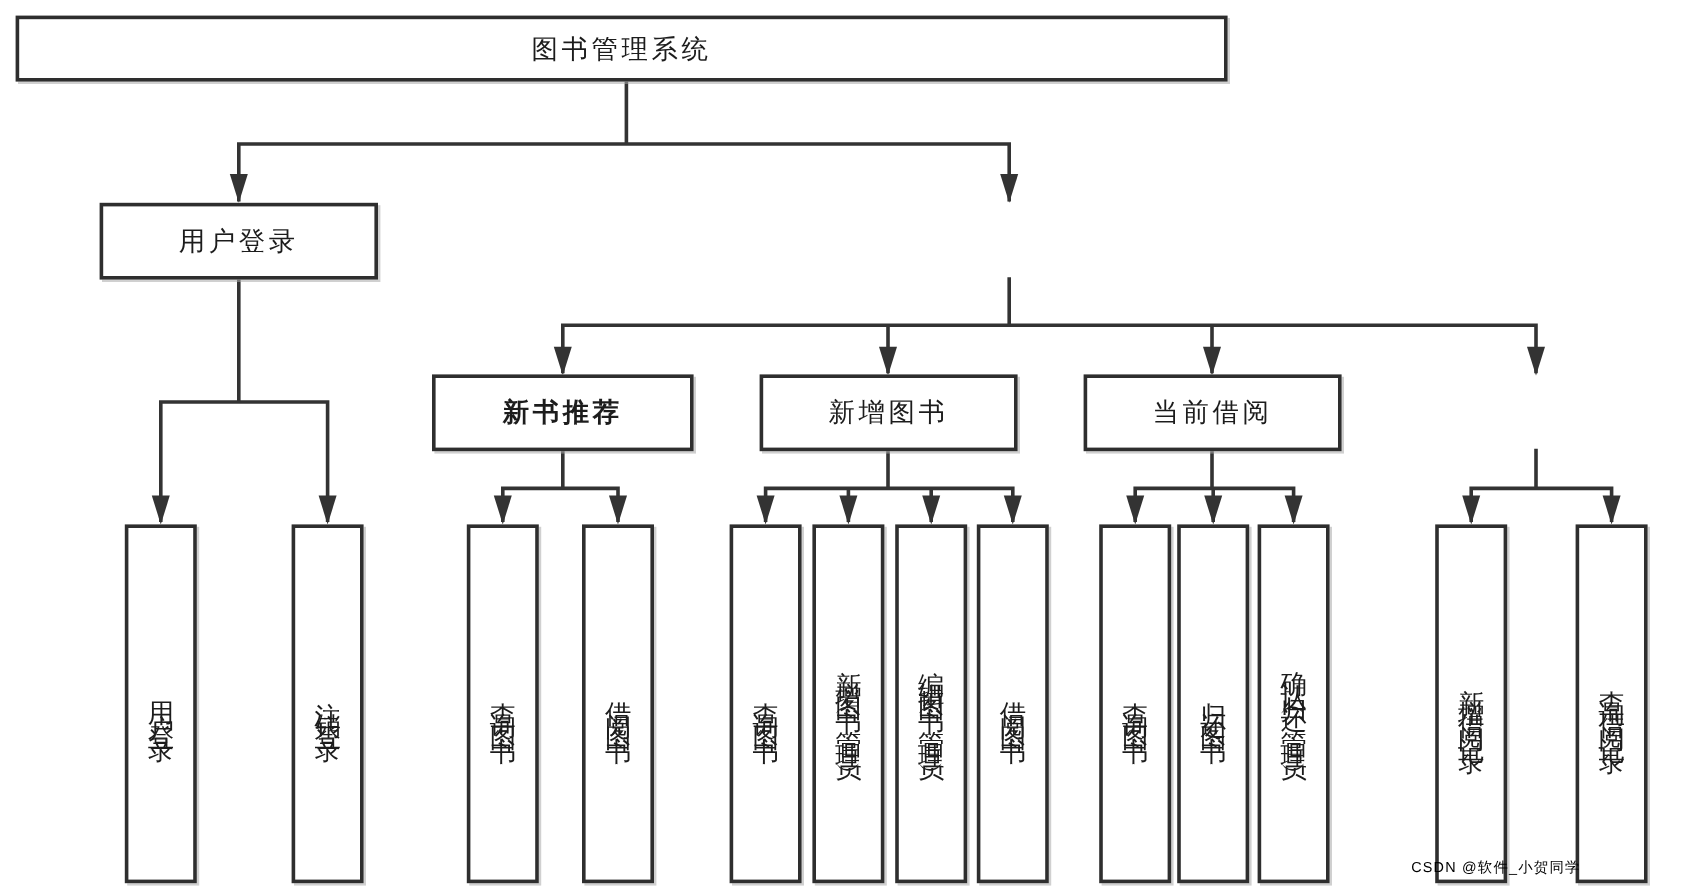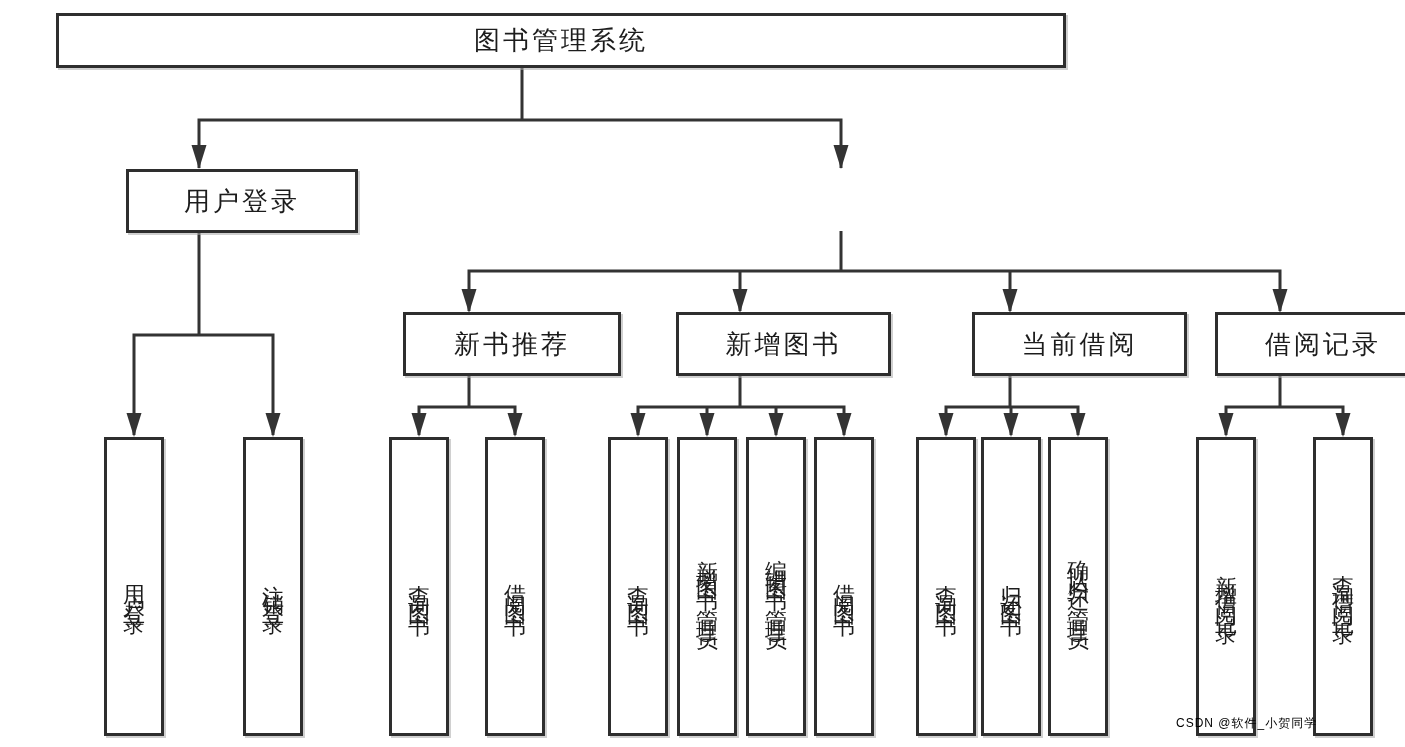--- a/index.html
+++ b/index.html
@@ -5,21 +5,21 @@
   html,body{margin:0;padding:0;background:#ffffff;}
   #stage{
     position:relative;width:1405px;height:747px;background:#ffffff;overflow:hidden;
     font-family:"Liberation Sans","DejaVu Sans",sans-serif;color:#1c1c1c;
   }
   .node{
     position:absolute;box-sizing:border-box;background:#ffffff;
     border:3px solid #2e2e2e;box-shadow:2px 2px 0 rgba(170,170,170,.55);
     display:flex;align-items:center;justify-content:center;
   }
-  .h-node{font-size:26px;letter-spacing:3px;white-space:nowrap;margin-left:43px;}
+  .h-node{font-size:22px;letter-spacing:3px;white-space:nowrap;}
   .v-node .vtext{
     writing-mode:vertical-rl;text-orientation:mixed;
     font-size:22px;line-height:1.1;letter-spacing:10px;white-space:nowrap;
   }
   #connectors{position:absolute;left:0;top:0;}
   #watermark{
     position:absolute;left:1176px;top:715px;font-size:12px;letter-spacing:1px;
     color:#000000;white-space:nowrap;
   }
 </style>
@@ -65,24 +65,23 @@
       <path d="M1070.5,413 L1085.5,413 L1078,437 Z"></path>
       <path d="M1218.5,413 L1233.5,413 L1226,437 Z"></path>
       <path d="M1335.5,413 L1350.5,413 L1343,437 Z"></path>
     </g>
   </svg>
 
   <div class="node h-node" style="left:13px;top:13px;width:1010px;height:55px;">图书管理系统</div>
 
   <div class="node h-node" style="left:83px;top:169px;width:232px;height:64px;">用户登录</div>
 
-  <div class="node h-node" style="left:360px;top:312px;width:218px;height:64px;">新书推荐</div>
+  <div class="node h-node" style="left:360px;top:312px;width:218px;height:64px;font-weight:bold;">新书推荐</div>
   <div class="node h-node" style="left:633px;top:312px;width:215px;height:64px;">新增图书</div>
-  <div class="node h-node" style="left:929px;top:312px;width:215px;height:64px;">当前借阅</div>
-  <div class="node h-node" style="left:1172px;top:312px;width:216px;height:64px;">借阅记录</div>
+  <div class="node h-node" style="left:903px;top:312px;width:215px;height:64px;">当前借阅</div>
 
   <div class="node v-node" style="left:104px;top:437px;width:60px;height:299px;">
     <span class="vtext">用户登录</span>
   </div>
   <div class="node v-node" style="left:243px;top:437px;width:60px;height:299px;">
     <span class="vtext">注销登录</span>
   </div>
 
   <div class="node v-node" style="left:389px;top:437px;width:60px;height:299px;">
     <span class="vtext">查询图书</span>

